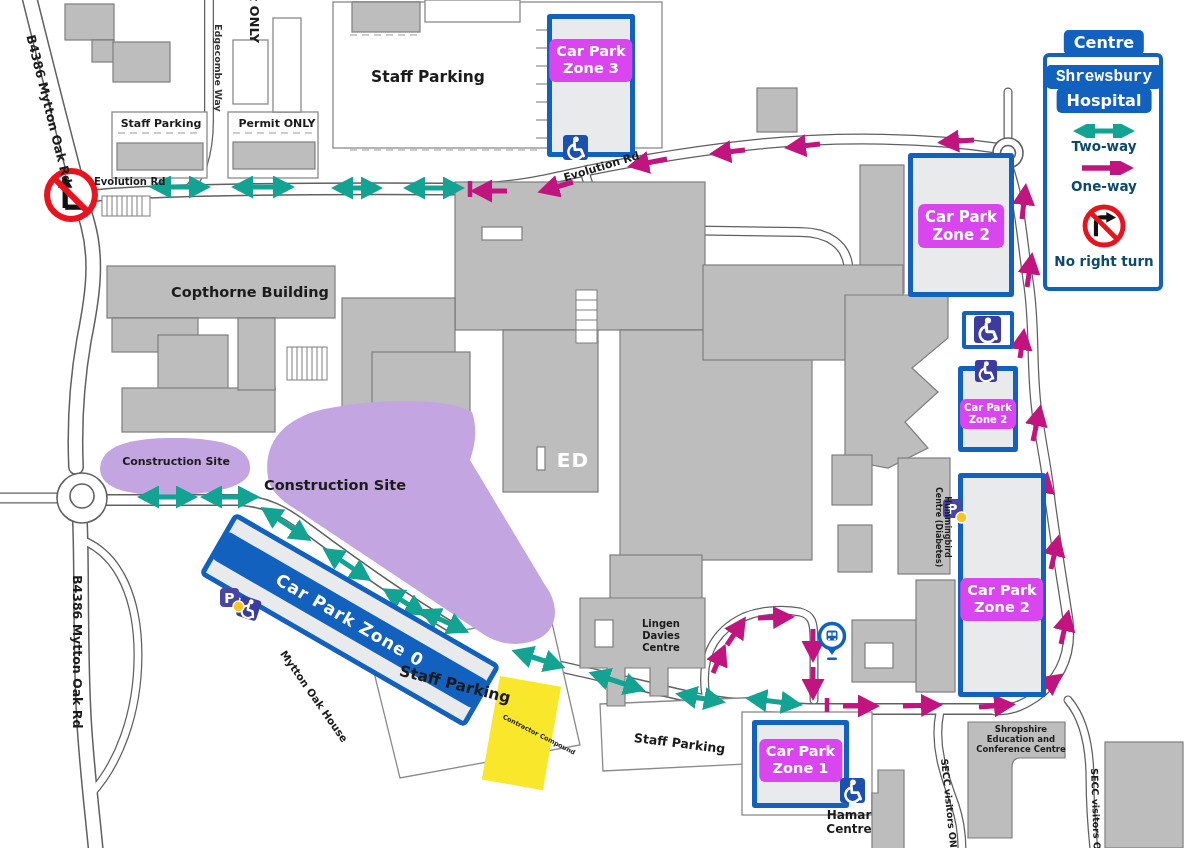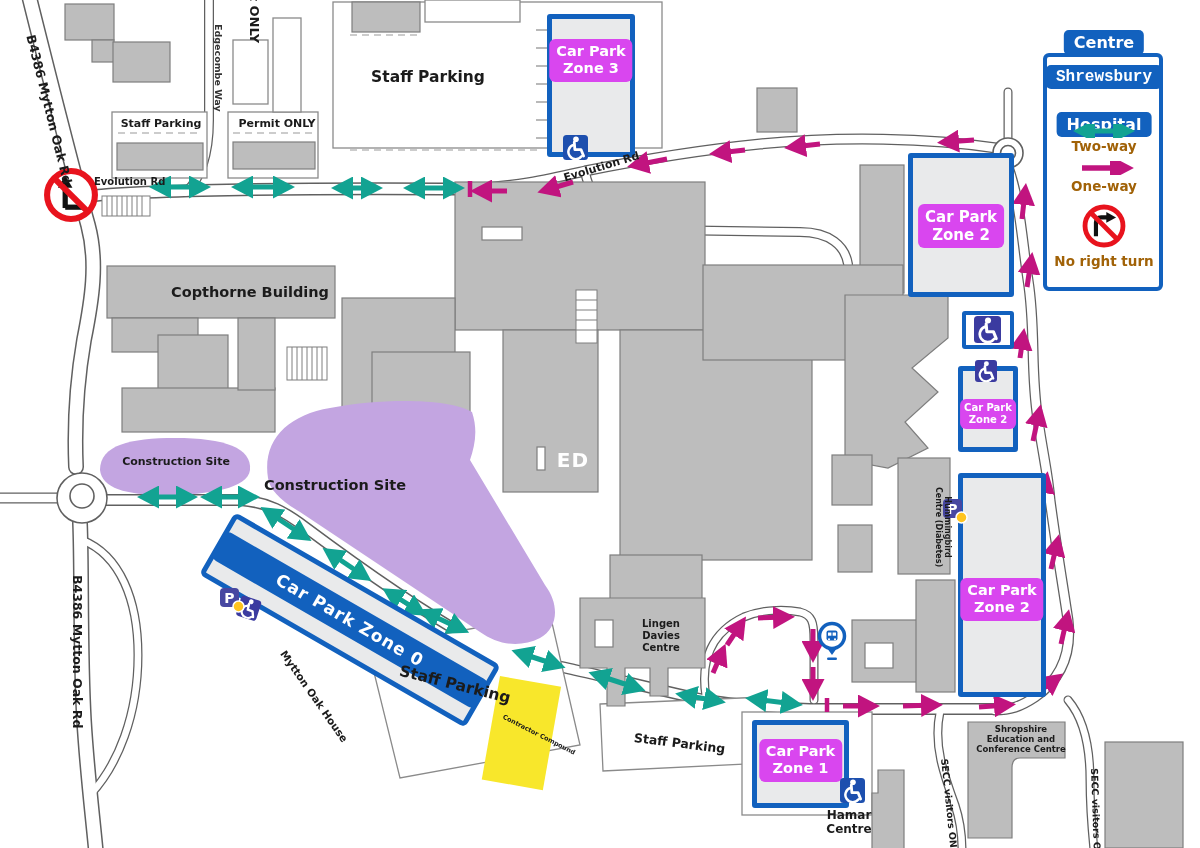--- a/index.html
+++ b/index.html
@@ -9,21 +9,21 @@
   .lbl{position:absolute;font-weight:bold;color:#1b1b1b;white-space:nowrap;z-index:40;}
   .center{transform:translate(-50%,-50%);}
   .wrap{white-space:normal;text-align:center;line-height:1.18;}
   .cp{position:absolute;background:#e9eaeb;border:5px solid #1261be;border-radius:3px;
       box-sizing:border-box;z-index:20;}
   .cp-label{position:absolute;left:50%;transform:translateX(-50%);background:#d946ef;color:#fff;
       font-weight:bold;text-align:center;border-radius:6px;padding:4px 7px;line-height:1.2;white-space:nowrap;}
   .legend-title{position:absolute;left:1104px;transform:translateX(-50%);background:#1261be;color:#fff;
       font-weight:bold;font-size:16px;padding:3px 10px;border-radius:5px;z-index:60;white-space:nowrap;}
   .legend-text{position:absolute;left:1104px;transform:translateX(-50%);font-weight:bold;font-size:13.5px;
-      color:#a16207;z-index:60;white-space:nowrap;}
+      color:#0c4a6e;z-index:60;white-space:nowrap;}
   .zone0banner{position:absolute;left:-4px;right:-4px;top:50%;transform:translateY(-50%);
       background:#1261be;color:#fff;font-weight:bold;font-size:17px;text-align:center;
       border-radius:7px;padding:6px 0;letter-spacing:1px;}
 </style>
 </head>
 <body>
 
 <div id="map">
 
 <svg width="1200" height="848" viewBox="0 0 1200 848">
@@ -344,21 +344,21 @@
 <div class="lbl wrap" style="left:622px;top:618px;width:78px;font-size:10px;">Lingen Davies Centre</div>
 <div class="lbl wrap" style="left:818px;top:808px;width:62px;font-size:12px;">Hamar Centre</div>
 <div class="lbl wrap" style="left:952px;top:483px;width:88px;font-size:8px;transform:rotate(90deg);transform-origin:0 0;">Hummingbird Centre (Diabetes)</div>
 <div class="lbl wrap" style="left:974px;top:724px;width:94px;font-size:8.5px;">Shropshire Education and Conference Centre</div>
 <div class="lbl" style="left:950px;top:758px;font-size:9.5px;transform:rotate(84deg);transform-origin:0 0;">SECC visitors ONLY</div>
 <div class="lbl" style="left:1100px;top:768px;font-size:9.5px;transform:rotate(88deg);transform-origin:0 0;">SECC visitors ONLY</div>
 
 <div style="position:absolute;left:1043px;top:53px;width:120px;height:238px;background:#fff;border:4px solid #1261be;border-radius:6px;z-index:50;box-sizing:border-box;"></div>
 <div class="legend-title" style="top:30px;">Centre</div>
 <div class="legend-title" style="top:65px;font-family:Liberation Mono, monospace;">Shrewsbury</div>
-<div class="legend-title" style="top:88px;margin-top:24px;">Hospital</div>
+<div class="legend-title" style="top:88px;">Hospital</div>
 
 <svg width="64" height="14" viewBox="0 0 64 14" style="left:1072px;top:124px;z-index:60;">
   <defs>
     <marker id="lt" markerWidth="4.6" markerHeight="4.6" refX="2.6" refY="2.3" orient="auto-start-reverse">
       <path d="M0,0 L4.4,2.3 L0,4.6 Z" fill="#12a392"></path>
     </marker>
   </defs>
   <line x1="10" y1="7" x2="54" y2="7" stroke="#12a392" stroke-width="5" marker-start="url(#lt)" marker-end="url(#lt)"></line>
 </svg>
 <div class="legend-text" style="top:138px;">Two-way</div>

